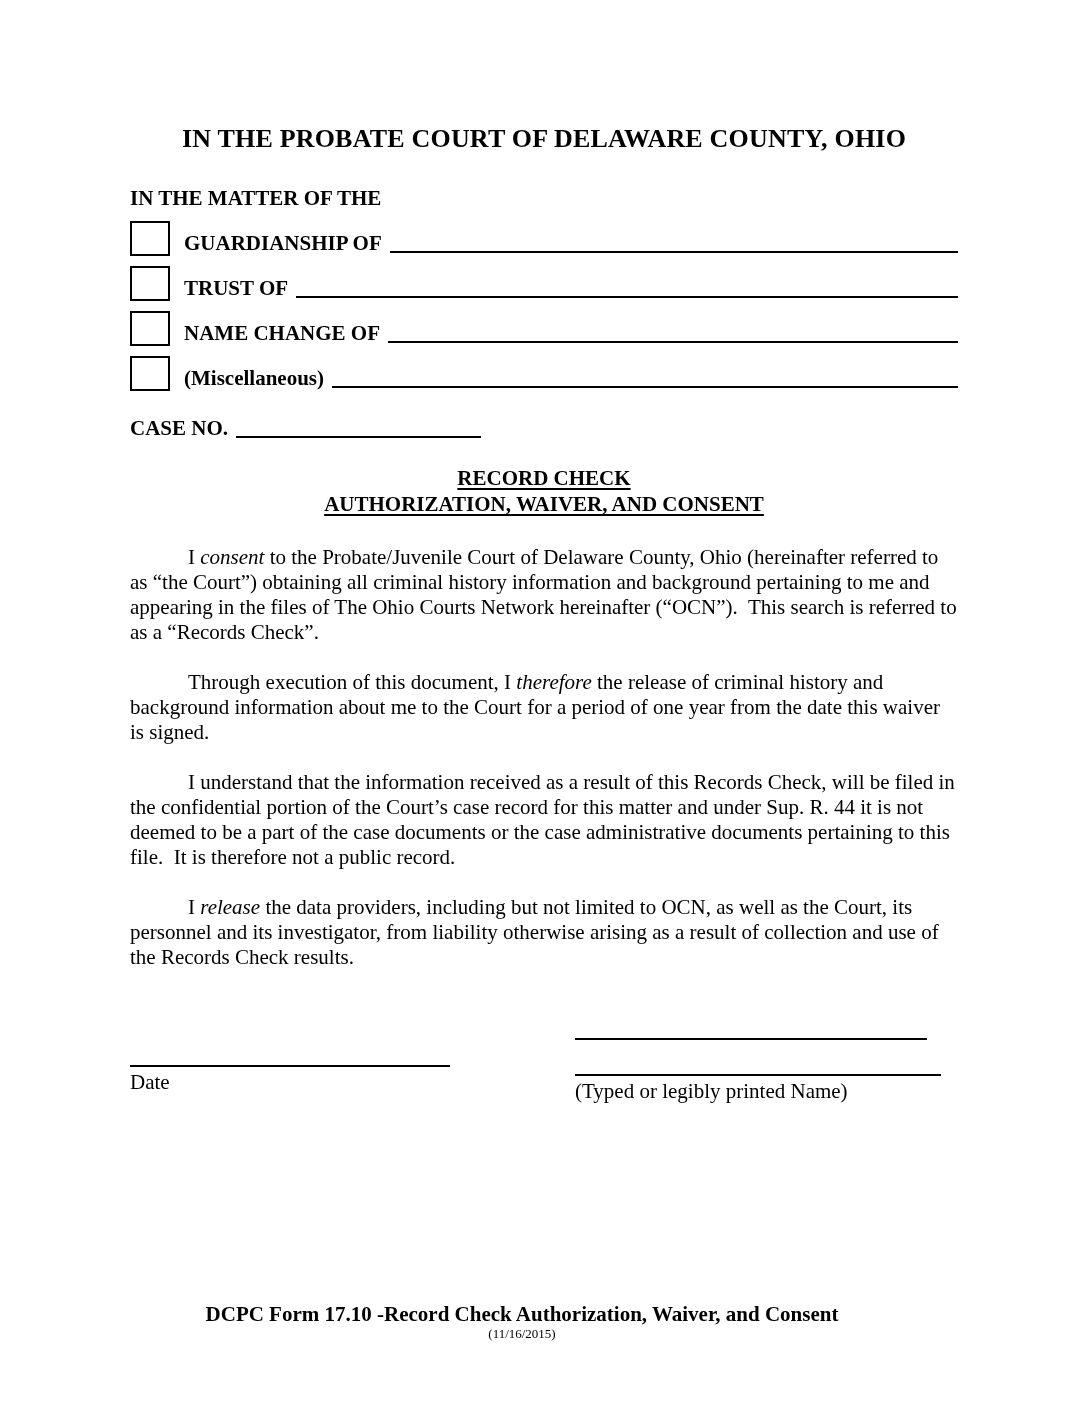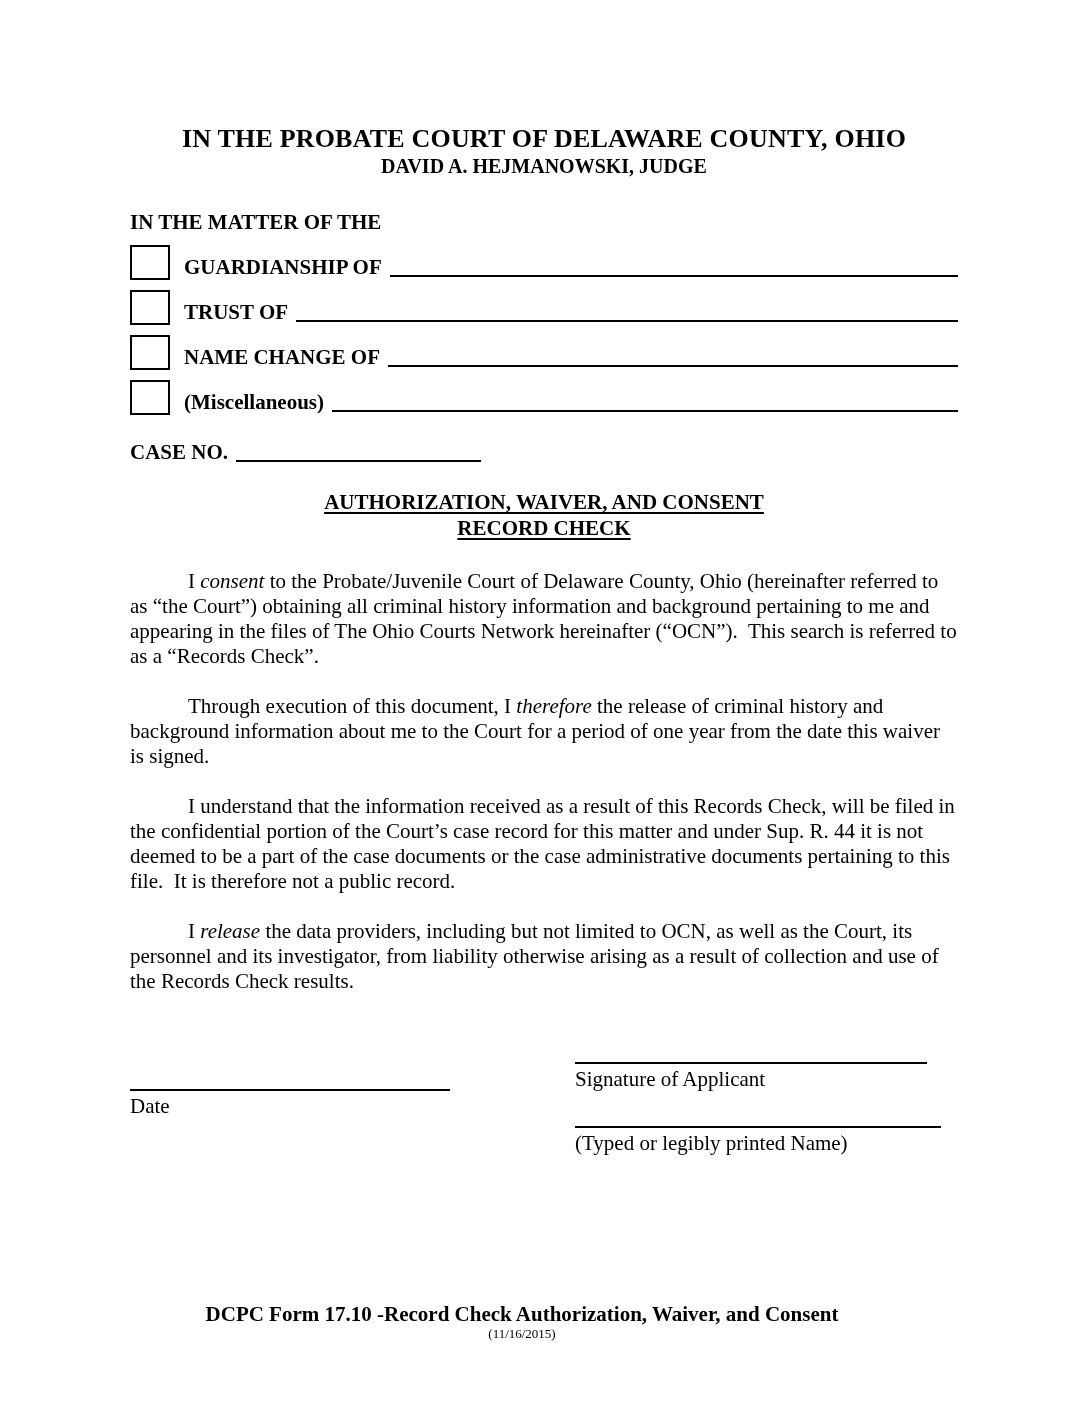--- a/index.html
+++ b/index.html
@@ -136,21 +136,20 @@
     font-size: 13px;
     line-height: 15px;
   }
 </style>
 </head>
 <body>
 
 <div class="page">
 
   <div class="court-title">IN THE PROBATE COURT OF DELAWARE COUNTY, OHIO</div>
-  <div class="judge-line">DAVID A. HEJMANOWSKI, JUDGE</div>
 
   <div class="matter-intro">IN THE MATTER OF THE</div>
 
   <div class="opt-row">
     <div class="checkbox"></div>
     <div class="opt-label">GUARDIANSHIP OF</div>
     <div class="fill-line"></div>
   </div>
 
   <div class="opt-row">
@@ -170,40 +169,39 @@
     <div class="opt-label">(Miscellaneous)</div>
     <div class="fill-line"></div>
   </div>
 
   <div class="case-row">
     <div class="case-label">CASE NO.</div>
     <div class="case-line"></div>
   </div>
 
   <div class="form-heading">
+    <div><span class="u">RECORD CHECK</span></div>
     <div><span class="u">AUTHORIZATION, WAIVER, AND CONSENT</span></div>
-    <div><span class="u">RECORD CHECK</span></div>
   </div>
 
   <p class="para first"><span>I </span><em>consent</em><span> to the Probate/Juvenile Court of Delaware County, Ohio (hereinafter referred to as “the Court”) obtaining all criminal history information and background pertaining to me and appearing in the files of The Ohio Courts Network hereinafter (“OCN”).  This search is referred to as a “Records Check”.</span></p>
 
   <p class="para"><span>Through execution of this document, I </span><em>therefore</em><span> the release of criminal history and background information about me to the Court for a period of one year from the date this waiver is signed.</span></p>
 
   <p class="para"><span>I understand that the information received as a result of this Records Check, will be filed in the confidential portion of the Court’s case record for this matter and under Sup. R. 44 it is not deemed to be a part of the case documents or the case administrative documents pertaining to this file.  It is therefore not a public record.</span><em></em><span></span></p>
 
   <p class="para"><span>I </span><em>release</em><span> the data providers, including but not limited to OCN, as well as the Court, its personnel and its investigator, from liability otherwise arising as a result of collection and use of the Records Check results.</span></p>
 
   <div class="sig-block">
     <div class="sig-left">
       <div class="sig-line"></div>
       <div class="sig-label">Date</div>
     </div>
     <div class="sig-right">
       <div class="sig-line line1"></div>
-      <div class="sig-label">Signature of Applicant</div>
       <div class="sig-line line2"></div>
       <div class="sig-label">(Typed or legibly printed Name)</div>
     </div>
   </div>
 
   <div class="footer">
     <div class="footer-title">DCPC Form 17.10 -Record Check Authorization, Waiver, and Consent</div>
     <div class="footer-date">(11/16/2015)</div>
   </div>
 

